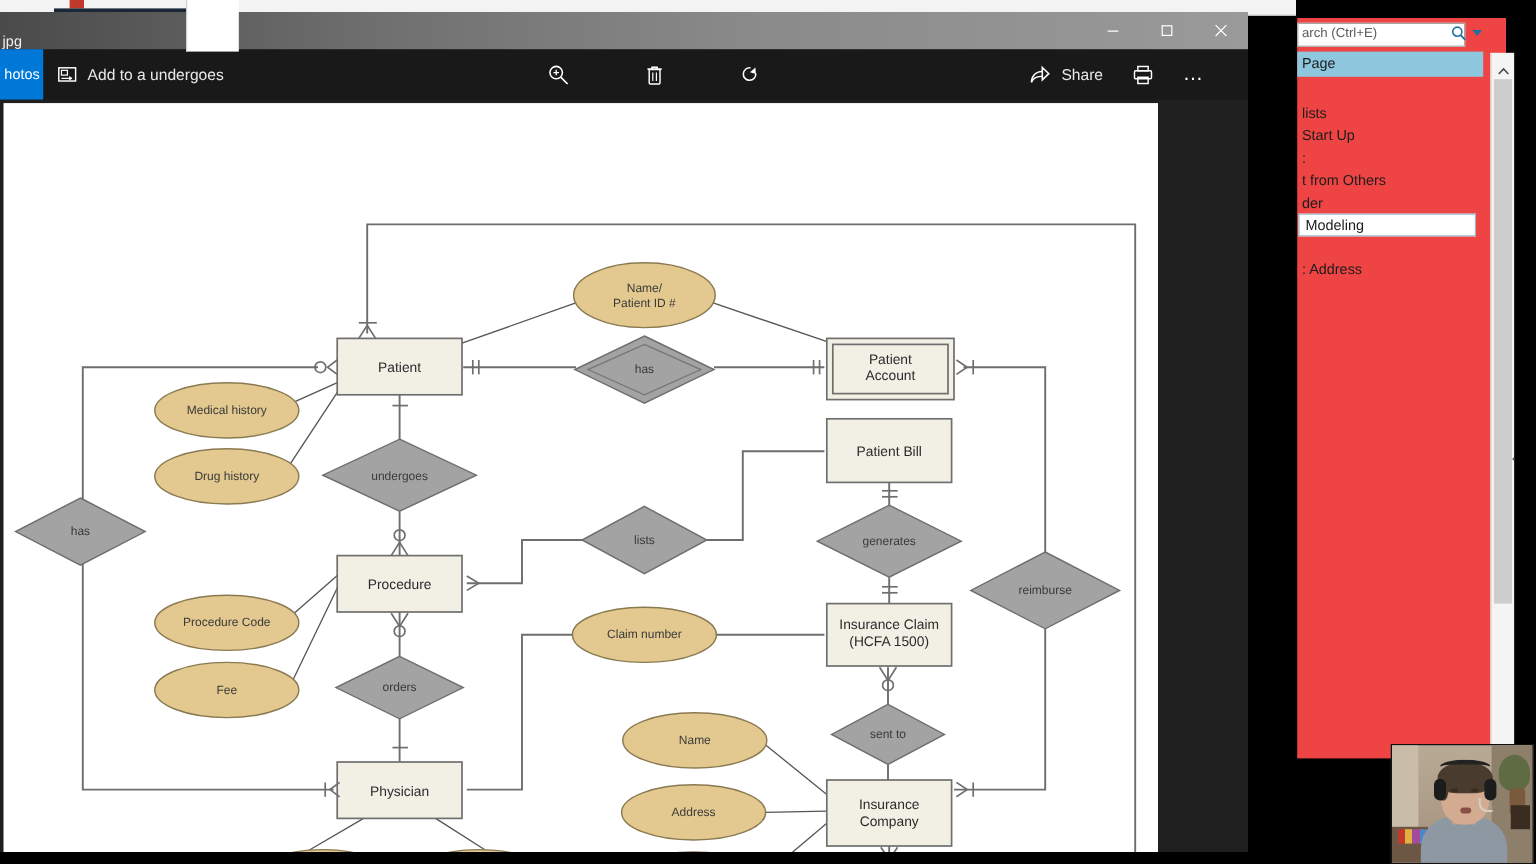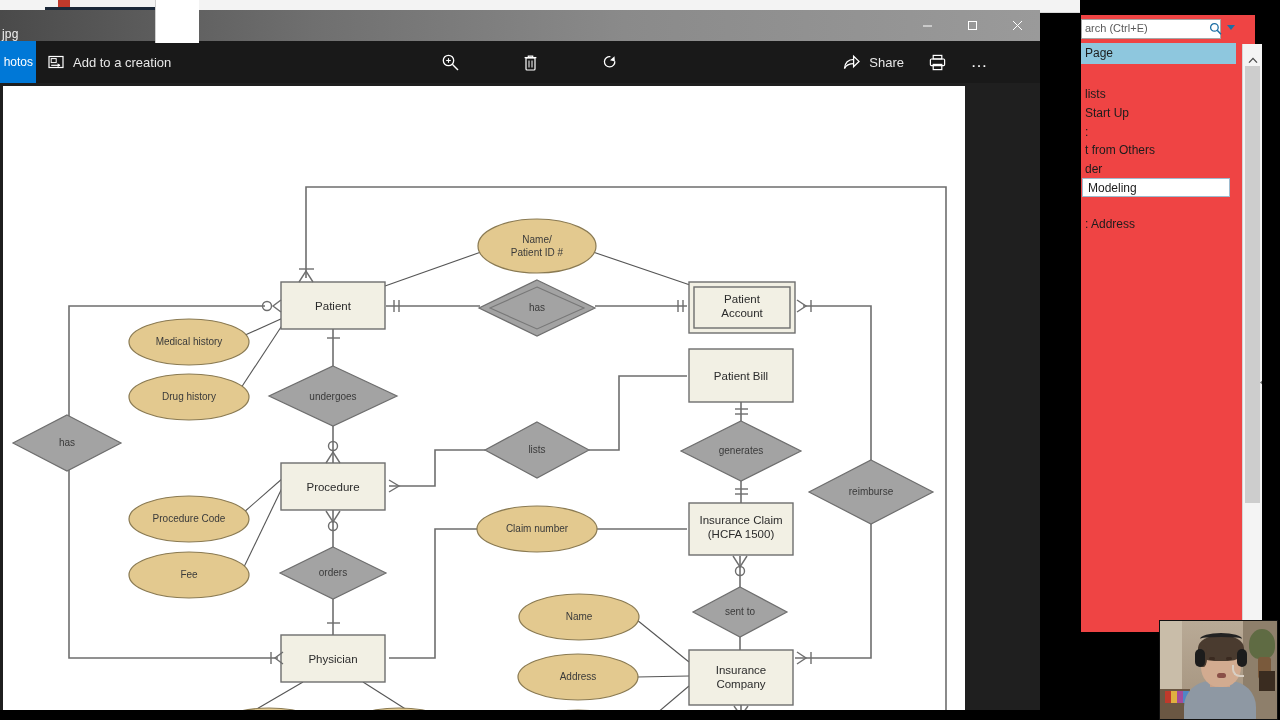--- a/index.html
+++ b/index.html
@@ -142,21 +142,21 @@
       </div>
       <div class="tb-item">
         <span>
           <svg width="17" height="17" viewBox="0 0 17 17">
             <rect x="1" y="2.5" width="14" height="11" fill="none" stroke="#fff" stroke-width="1.2"></rect>
             <rect x="3.2" y="4.6" width="5" height="4" fill="none" stroke="#fff" stroke-width="1"></rect>
             <line x1="3.2" y1="11.3" x2="12" y2="11.3" stroke="#fff" stroke-width="1.2"></line>
             <path d="M9.6 9.3 L12.4 11.3 L9.6 13.3 Z" fill="#fff"></path>
           </svg>
         </span>
-        <span>Add to a creation</span>
+        <span>Add to a undergoes</span>
       </div>
 
       <div class="tb-spacer" style="width:246px"></div>
 
       <div class="ico-btn">
         <svg width="19" height="19" viewBox="0 0 19 19">
           <circle cx="7.5" cy="7.5" r="5.2" fill="none" stroke="#fff" stroke-width="1.3"></circle>
           <line x1="11.3" y1="11.3" x2="17" y2="17" stroke="#fff" stroke-width="1.4"></line>
           <line x1="5.2" y1="7.5" x2="9.8" y2="7.5" stroke="#fff" stroke-width="1.1"></line>
           <line x1="7.5" y1="5.2" x2="7.5" y2="9.8" stroke="#fff" stroke-width="1.1"></line>

